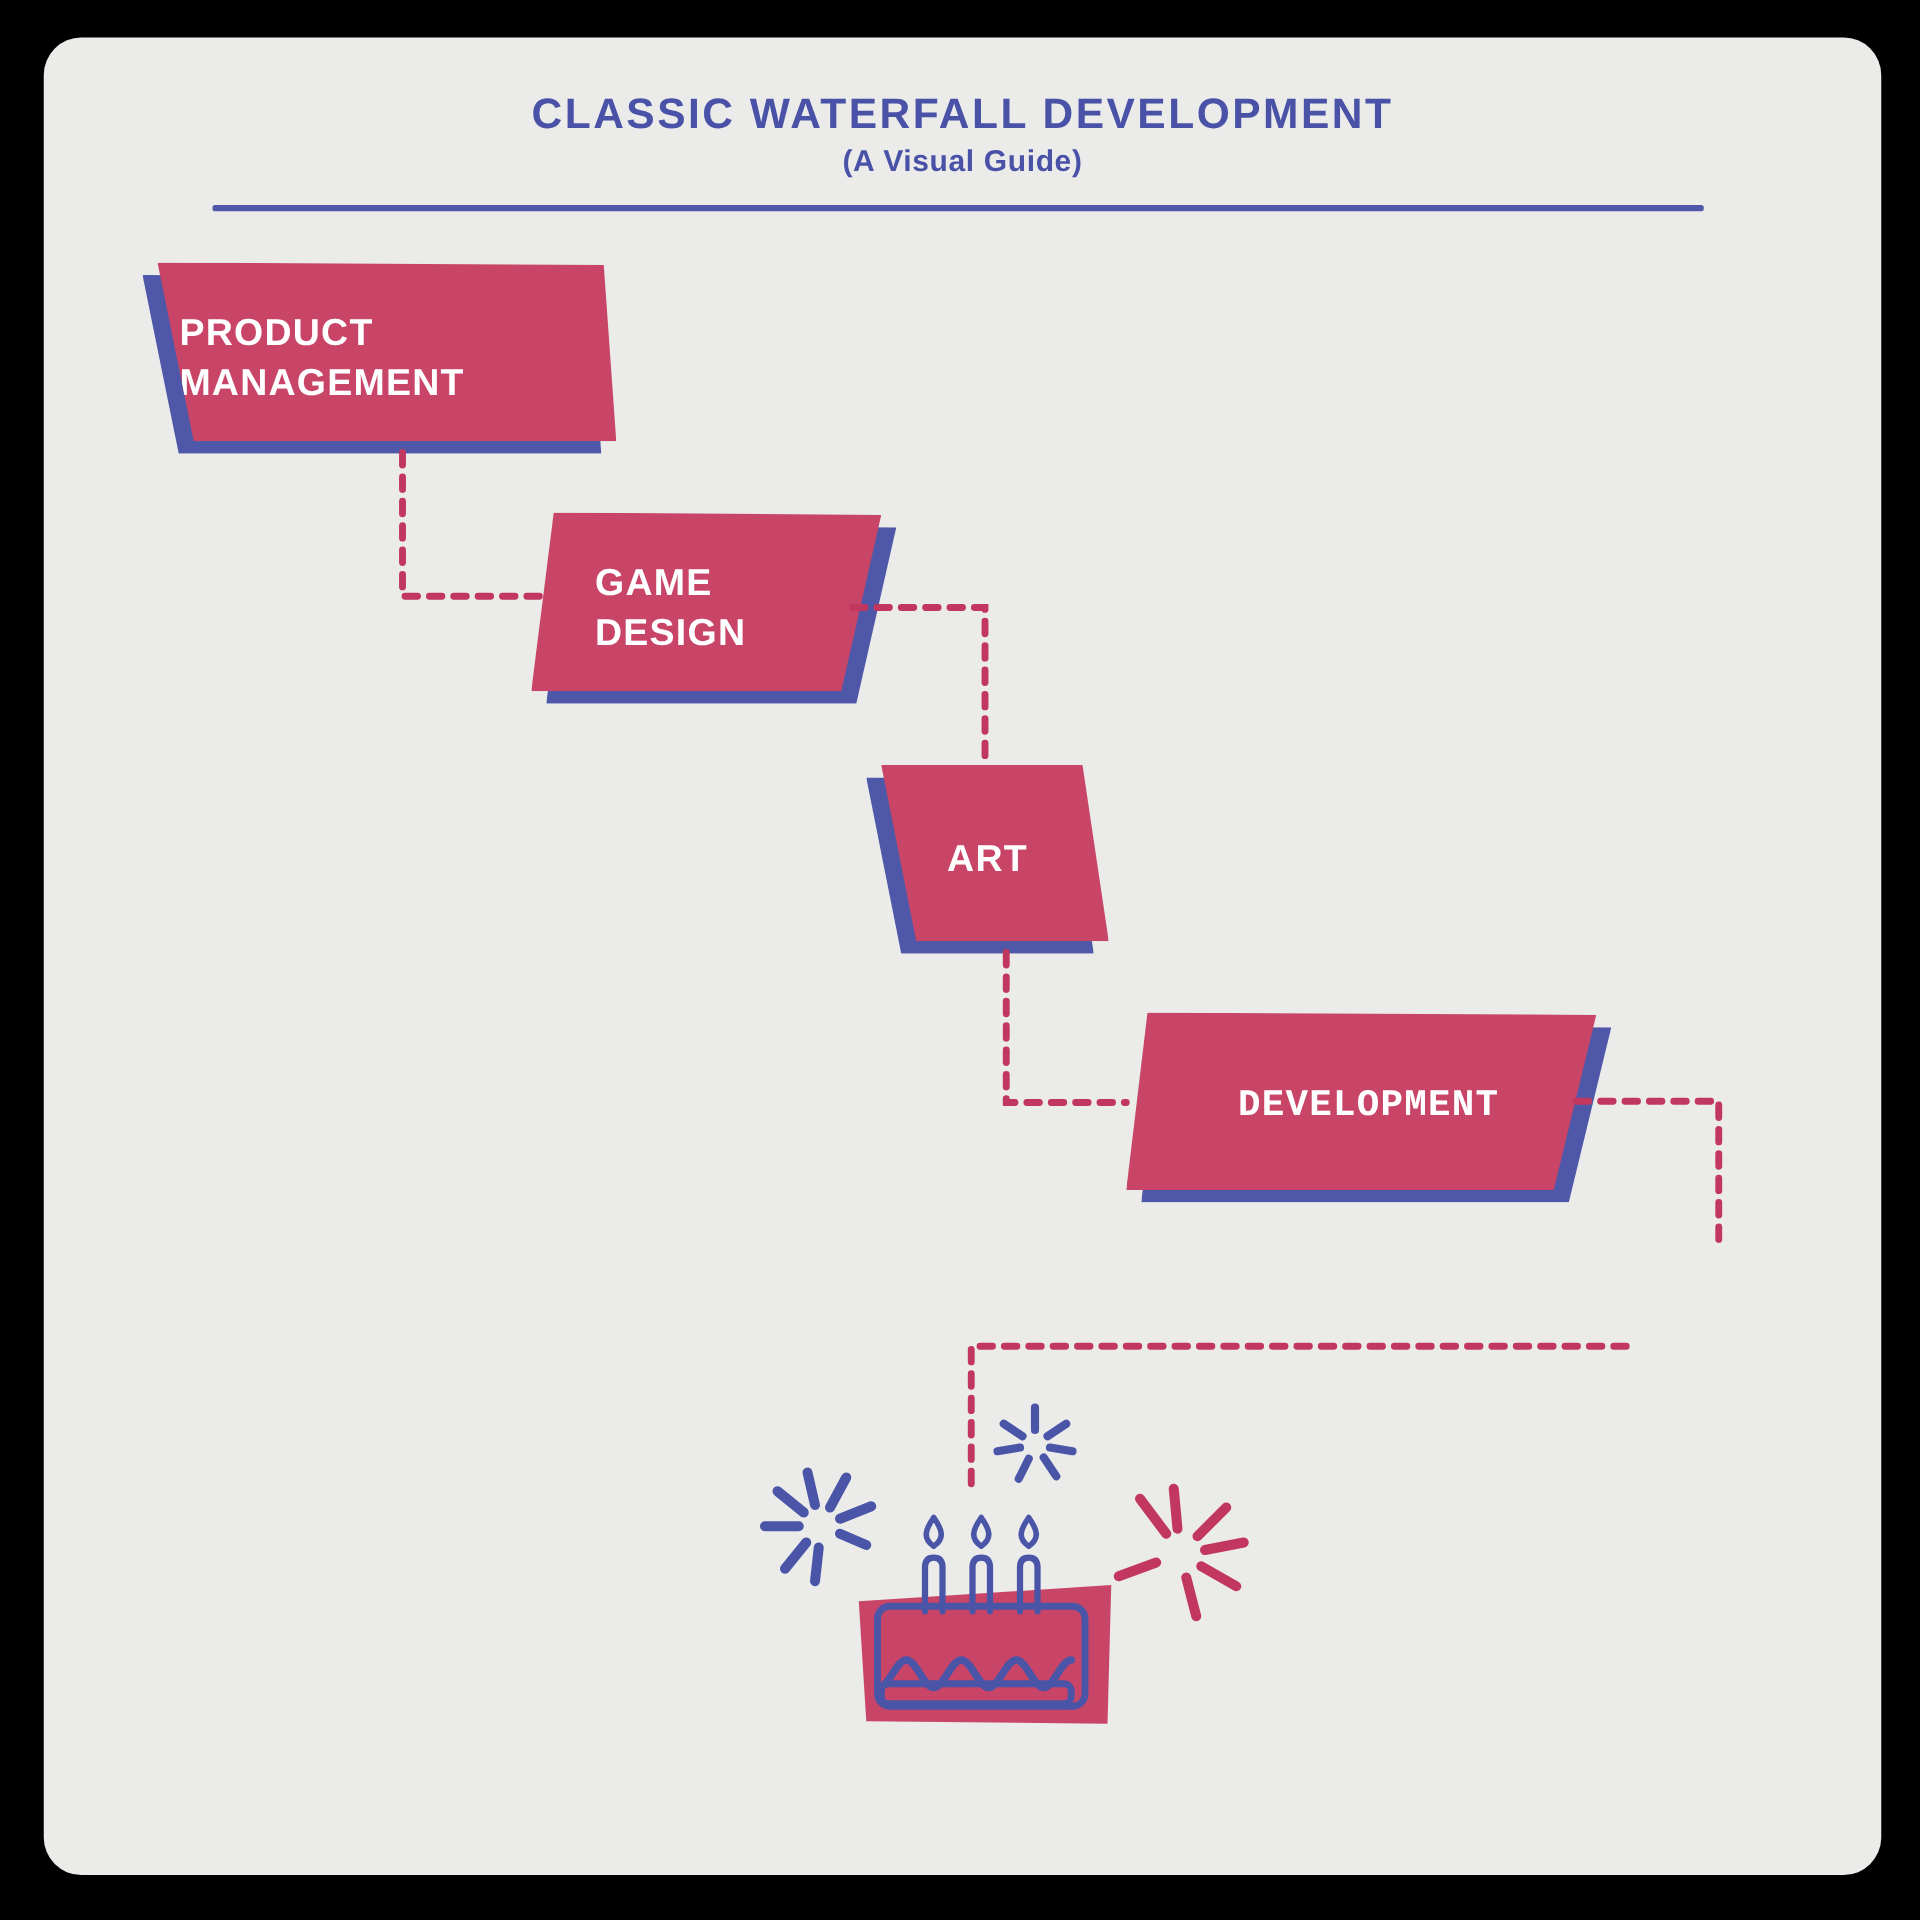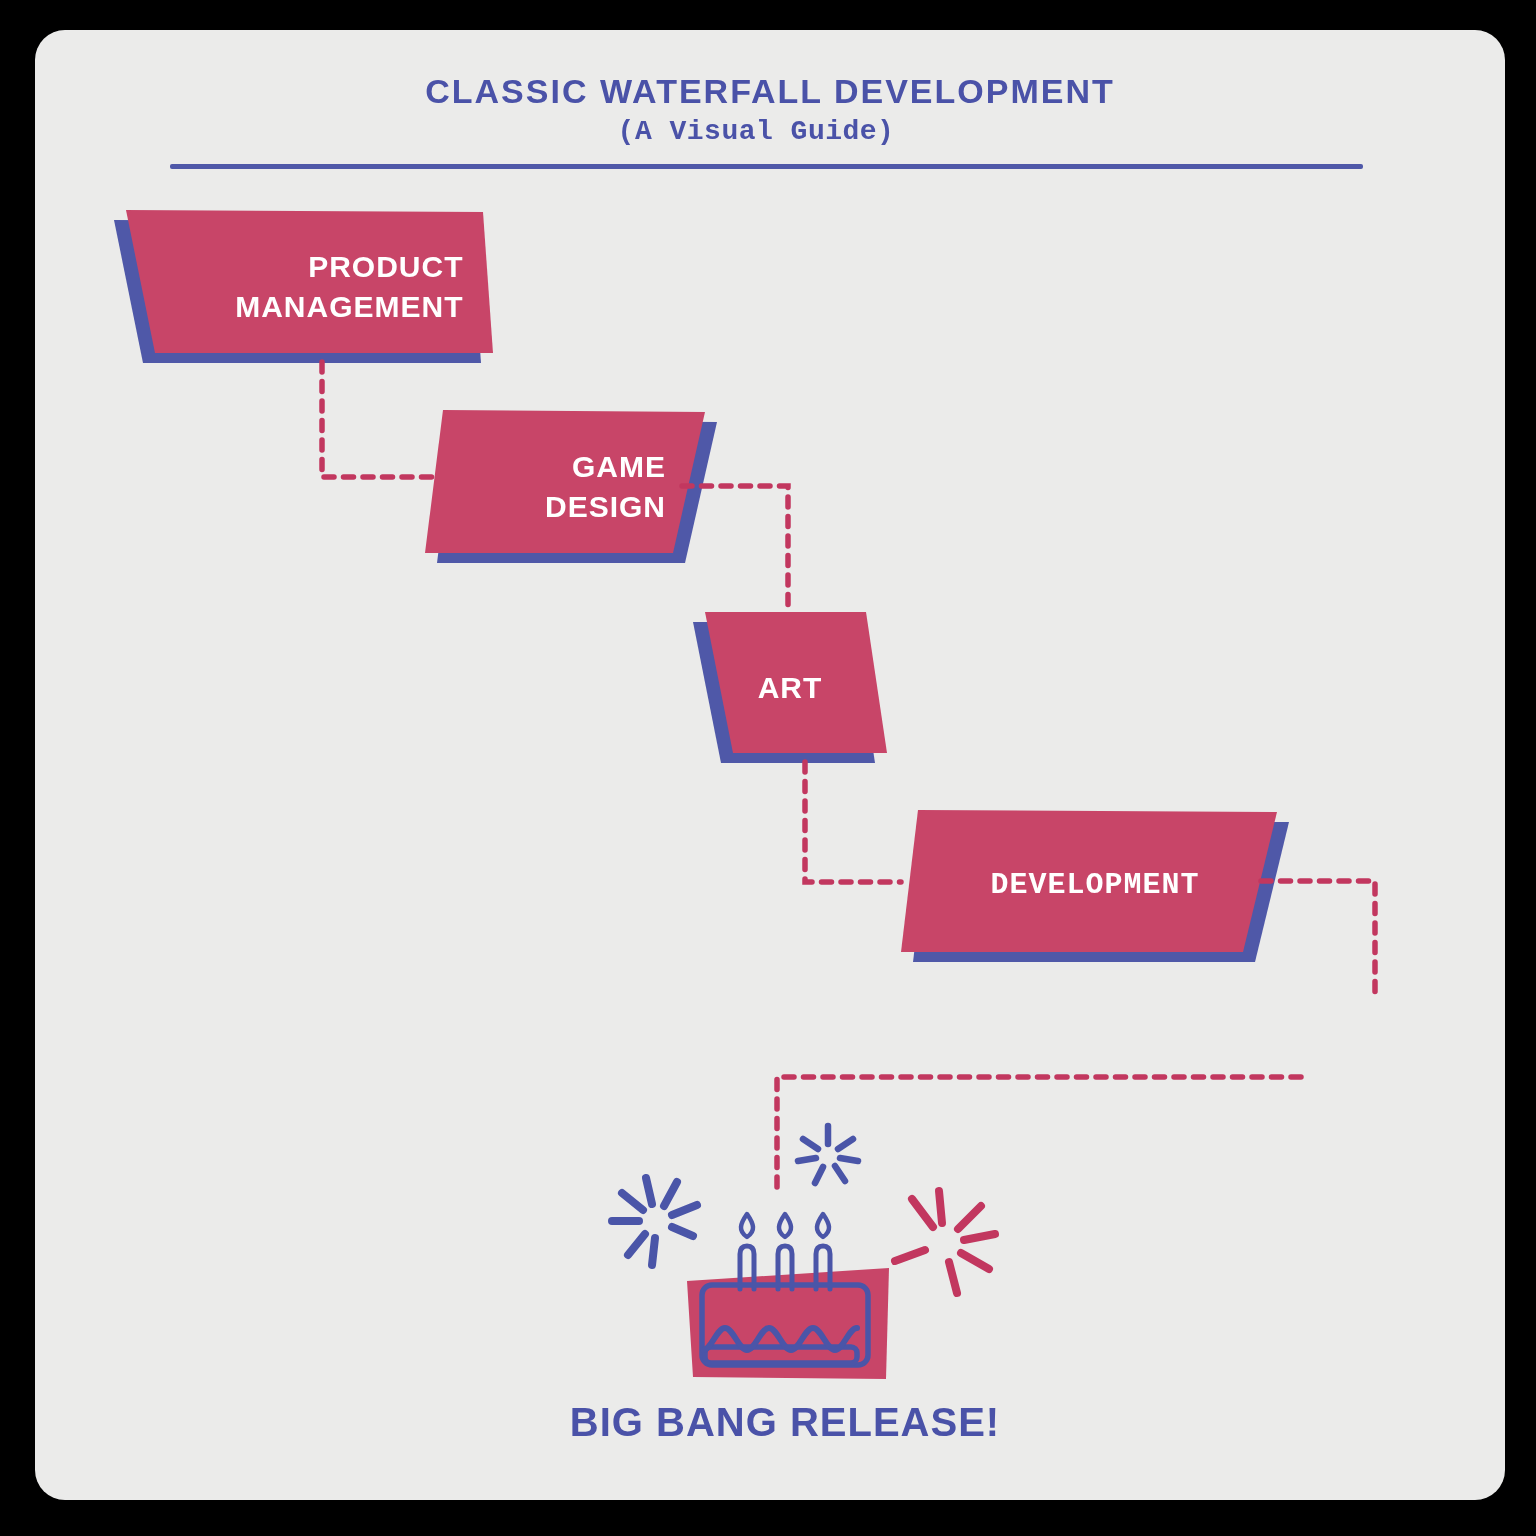--- a/index.html
+++ b/index.html
@@ -1,29 +1,29 @@
 <!DOCTYPE html>
 <html style="--panel-background: #EBEBEA; --stage-fill: #C84568; --stage-shadow: #4F58A8; --stage-label-text: #FFFFFF; --connector: #C2375F; --text-blue: #4A52A8; --burst-blue: #4A55A8; --burst-pink: #C2375F;"><head>
 <meta charset="utf-8">
 <style>
   html,body{margin:0;padding:0;background:#ffffff;width:1536px;height:1536px;font-family:"Liberation Sans",sans-serif;}
   #root{position:relative;width:1536px;height:1536px;background:#000000;overflow:hidden;}
   .panel{position:absolute;left:35px;top:30px;width:1470px;height:1470px;background:var(--panel-background,#EBEBEA);border-radius:30px;}
   
   .title{position:absolute;left:35px;top:72px;width:1470px;text-align:center;
          color:var(--text-blue,#4A52A8);font-size:34px;font-weight:bold;letter-spacing:2px;z-index:1;}
-  .subtitle{position:absolute;left:21px;top:116px;width:1470px;text-align:center;
-         color:var(--text-blue,#4A52A8);font-size:28px;font-weight:bold;letter-spacing:0.5px;z-index:1;font-family:Liberation Mono, monospace;}
+  .subtitle{position:absolute;left:35px;top:116px;width:1470px;text-align:center;
+         color:var(--text-blue,#4A52A8);font-size:24px;font-weight:bold;letter-spacing:0.5px;z-index:1;}
   .underline{position:absolute;left:170px;top:164px;width:1193px;height:5px;
          background:var(--stage-shadow,#4F58A8);border-radius:2px;z-index:1;}
   
   .stage{position:absolute;z-index:1;}
   .stage .shadow{position:absolute;inset:0;background:var(--stage-shadow,#4F58A8);}
   .stage .face{position:absolute;inset:0;background:var(--stage-fill,#C84568);
-         display:flex;align-items:center;justify-content:center;text-align:right;}
+         display:flex;align-items:center;justify-content:center;text-align:left;}
   .stage .label{color:#ffffff;font-weight:bold;font-size:30px;letter-spacing:1px;line-height:1.32;}
   #stage-pm{left:114px;top:210px;width:379px;height:153px;}
   #stage-pm .face{clip-path:polygon(12px 0,369px 2px,379px 143px,41px 143px);}
   #stage-pm .shadow{clip-path:polygon(0 10px,357px 12px,367px 153px,29px 153px);}
   #stage-pm .label{max-width:320px;}
   #stage-gd{left:425px;top:410px;width:292px;height:153px;}
   #stage-gd .face{clip-path:polygon(18px 0,280px 2px,248px 143px,0 143px);}
   #stage-gd .shadow{clip-path:polygon(30px 10px,292px 12px,260px 153px,12px 153px);}
   #stage-gd .label{max-width:190px;}
   #stage-art{left:693px;top:612px;width:194px;height:151px;}
@@ -137,14 +137,13 @@
       <path class="cake-stroke" stroke-width="4.5" fill="#EBEBEA" d="M823 1214 C830 1224 832 1231 823 1237 C814 1231 816 1224 823 1214 Z"></path>
 
       <rect x="702" y="1285" width="166" height="80" rx="10" fill="#C84568" class="cake-stroke" stroke-width="5.5"></rect>
 
       <rect x="705" y="1347" width="152" height="16" rx="6" fill="#C84568" class="cake-stroke" stroke-width="5.5"></rect>
 
       <path class="cake-stroke" stroke-width="6" d="M703 1350 C711 1350 717 1328 725 1328 C733 1328 739 1350 747 1350 C755 1350 761 1328 769 1328 C777 1328 783 1350 791 1350 C799 1350 805 1328 813 1328 C821 1328 827 1350 835 1350 C843 1350 849 1328 857 1328"></path>
     </g>
   </svg>
 
-  <div class="caption">BIG BANG RELEASE!</div>
 </div>
 
 </body></html>

